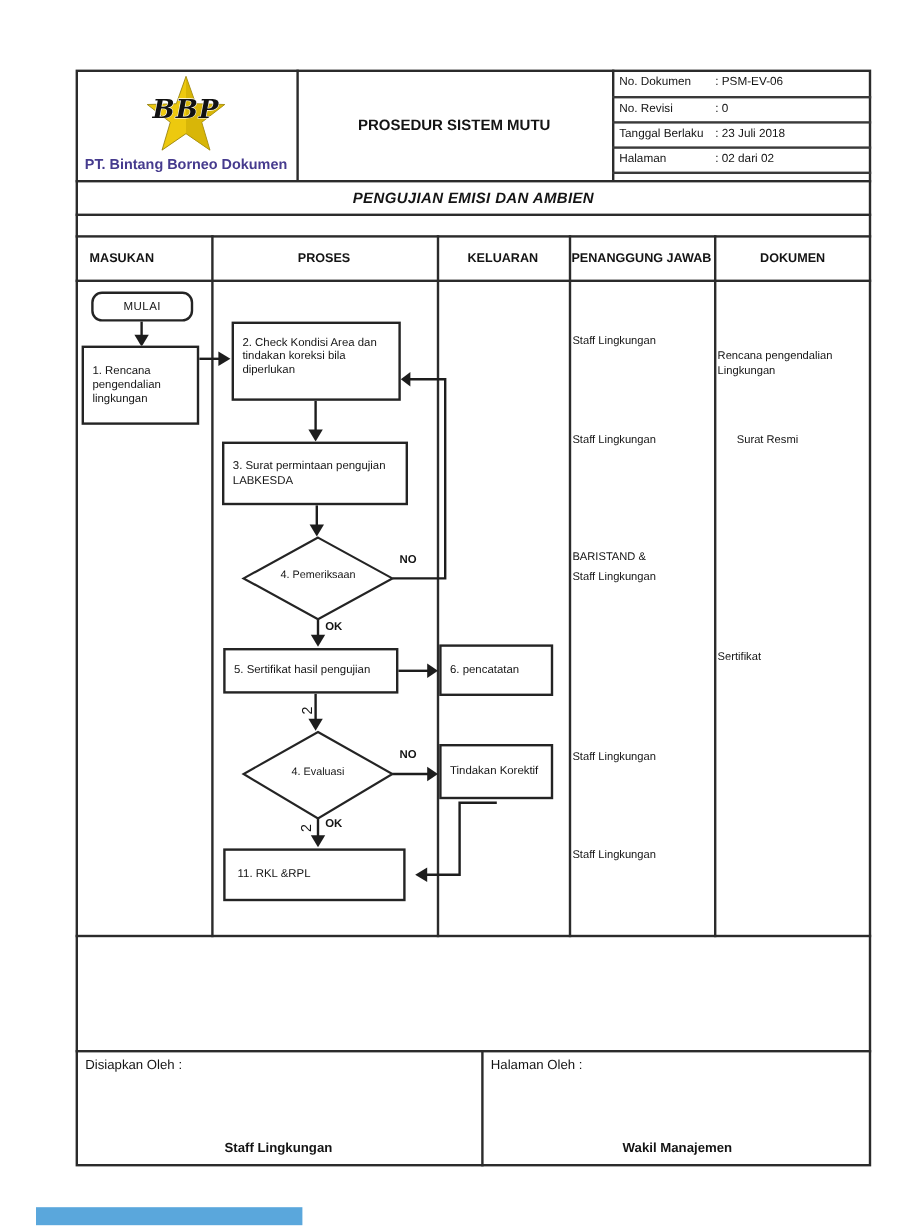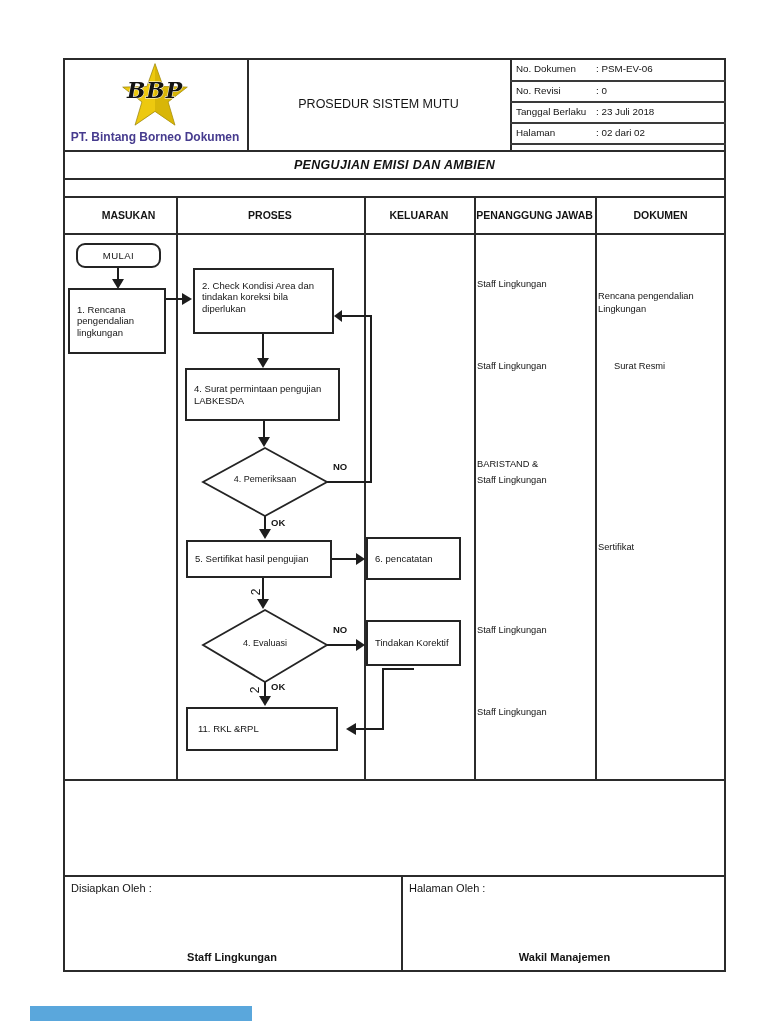--- a/index.html
+++ b/index.html
@@ -6,21 +6,21 @@
   .page{position:relative;width:768px;height:1024px;background:#fff;overflow:hidden;
         font-family:"Liberation Sans","DejaVu Sans",sans-serif;color:#141414;}
   .sheet{position:absolute;left:63px;top:58px;width:663px;height:914px;
          border:2px solid #2b2b2b;box-sizing:border-box;background:#fff;}
   .ln{position:absolute;background:#2b2b2b;z-index:1;}
   .thin{background:#3a3a3a;}
   
   .company{position:absolute;left:66px;top:130px;width:178px;text-align:center;
            font-weight:bold;font-size:12px;color:var(--company,#463b8e);z-index:2;}
   .doc-title{position:absolute;left:247px;top:58px;width:263px;height:92px;display:flex;
-             align-items:center;justify-content:center;font-weight:normal;font-size:12.5px;z-index:2;}
+             align-items:center;justify-content:center;font-weight:bold;font-size:12.5px;z-index:2;}
   .inforow{position:absolute;left:510px;width:216px;height:21px;display:flex;align-items:center;
            font-size:9.8px;z-index:2;}
   .inforow .lbl{position:absolute;left:6px;}
   .inforow .val{position:absolute;left:86px;}
   .band{position:absolute;left:63px;top:151px;width:663px;height:27px;display:flex;
         align-items:center;justify-content:center;font-weight:bold;font-style:italic;
         font-size:12.5px;letter-spacing:.3px;z-index:2;}
   
   .colhead{position:absolute;top:197px;height:36px;display:flex;align-items:center;
            justify-content:center;font-weight:bold;font-size:10.5px;z-index:2;}
@@ -95,21 +95,21 @@
     <span class="lbl">Tanggal Berlaku</span>
     <span class="val">: 23 Juli 2018</span>
   </div>
   <div class="inforow" style="top:122px;">
     <span class="lbl">Halaman</span>
     <span class="val">: 02 dari 02</span>
   </div>
 
   <div class="band">PENGUJIAN EMISI DAN AMBIEN</div>
 
-  <div class="colhead" style="left:72px;width:113px;">MASUKAN</div>
+  <div class="colhead" style="left:45px;width:113px;">MASUKAN</div>
   <div class="colhead" style="left:176px;width:188px;">PROSES</div>
   <div class="colhead" style="left:364px;width:110px;">KELUARAN</div>
   <div class="colhead" style="left:474px;width:121px;">PENANGGUNG JAWAB</div>
   <div class="colhead" style="left:595px;width:131px;">DOKUMEN</div>
 
   <svg class="overlay" width="768" height="1024" viewBox="0 0 768 1024">
     <line class="wire" x1="118" y1="268" x2="118" y2="280"></line>
     <polygon class="head" points="112,279 124,279 118,289"></polygon>
     <line class="wire" x1="166" y1="299" x2="183" y2="299"></line>
     <polygon class="head" points="182,293 182,305 192,299"></polygon>
@@ -131,21 +131,21 @@
     <polygon class="head" points="259,696 271,696 265,706"></polygon>
     <polyline class="wire" points="414,669 383,669 383,729 350,729"></polyline>
     <polygon class="head" points="356,723 356,735 346,729"></polygon>
     <polygon class="diamond" points="265,448 327,482 265,516 203,482"></polygon>
     <polygon class="diamond" points="265,610 327,645 265,682 203,645"></polygon>
   </svg>
 
   <div class="node start" style="left:76px;top:243px;width:85px;height:25px;">MULAI</div>
   <div class="node" style="left:68px;top:288px;width:98px;height:66px;">1. Rencana pengendalian lingkungan</div>
   <div class="node top" style="left:193px;top:268px;width:141px;height:66px;">2. Check Kondisi Area dan tindakan koreksi bila diperlukan</div>
-  <div class="node" style="left:185px;top:368px;width:155px;height:53px;">4. Surat permintaan pengujian LABKESDA</div>
+  <div class="node" style="left:185px;top:368px;width:155px;height:53px;">3. Surat permintaan pengujian LABKESDA</div>
   <div class="node" style="left:186px;top:540px;width:146px;height:38px;">5. Sertifikat hasil pengujian</div>
   <div class="node" style="left:366px;top:537px;width:95px;height:43px;">6. pencatatan</div>
   <div class="node" style="left:366px;top:620px;width:95px;height:46px;">Tindakan Korektif</div>
   <div class="node" style="left:186px;top:707px;width:152px;height:44px;padding-left:10px;">11.  RKL &amp;RPL</div>
 
   <div class="dlabel" style="left:205px;top:474px;width:120px;">4. Pemeriksaan</div>
   <div class="dlabel" style="left:205px;top:638px;width:120px;">4. Evaluasi</div>
 
   <div class="flowlabel" style="left:333px;top:461px;">NO</div>
   <div class="flowlabel" style="left:271px;top:517px;">OK</div>

